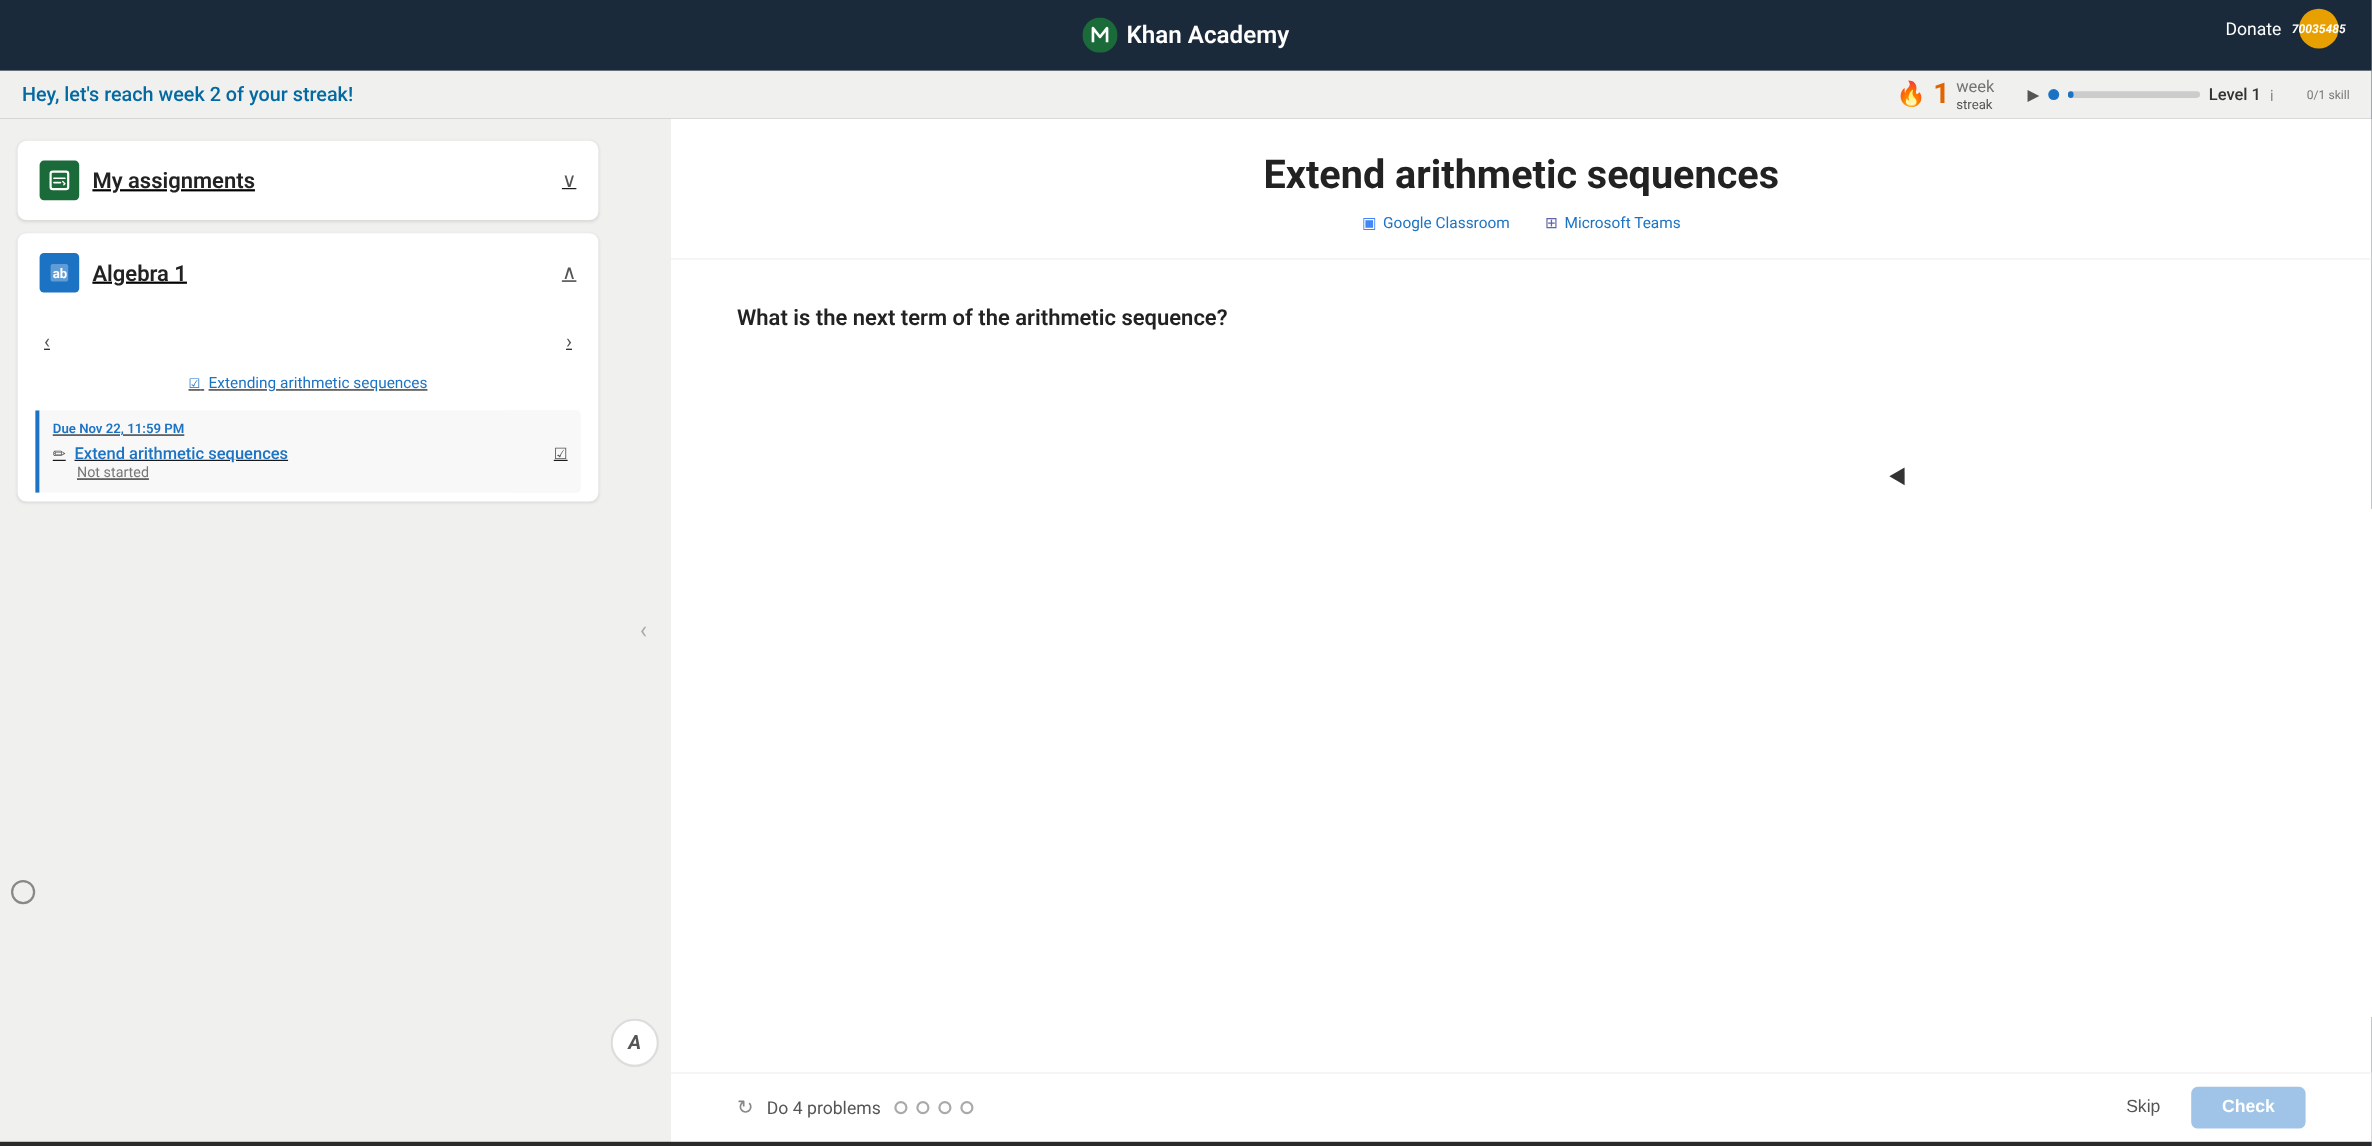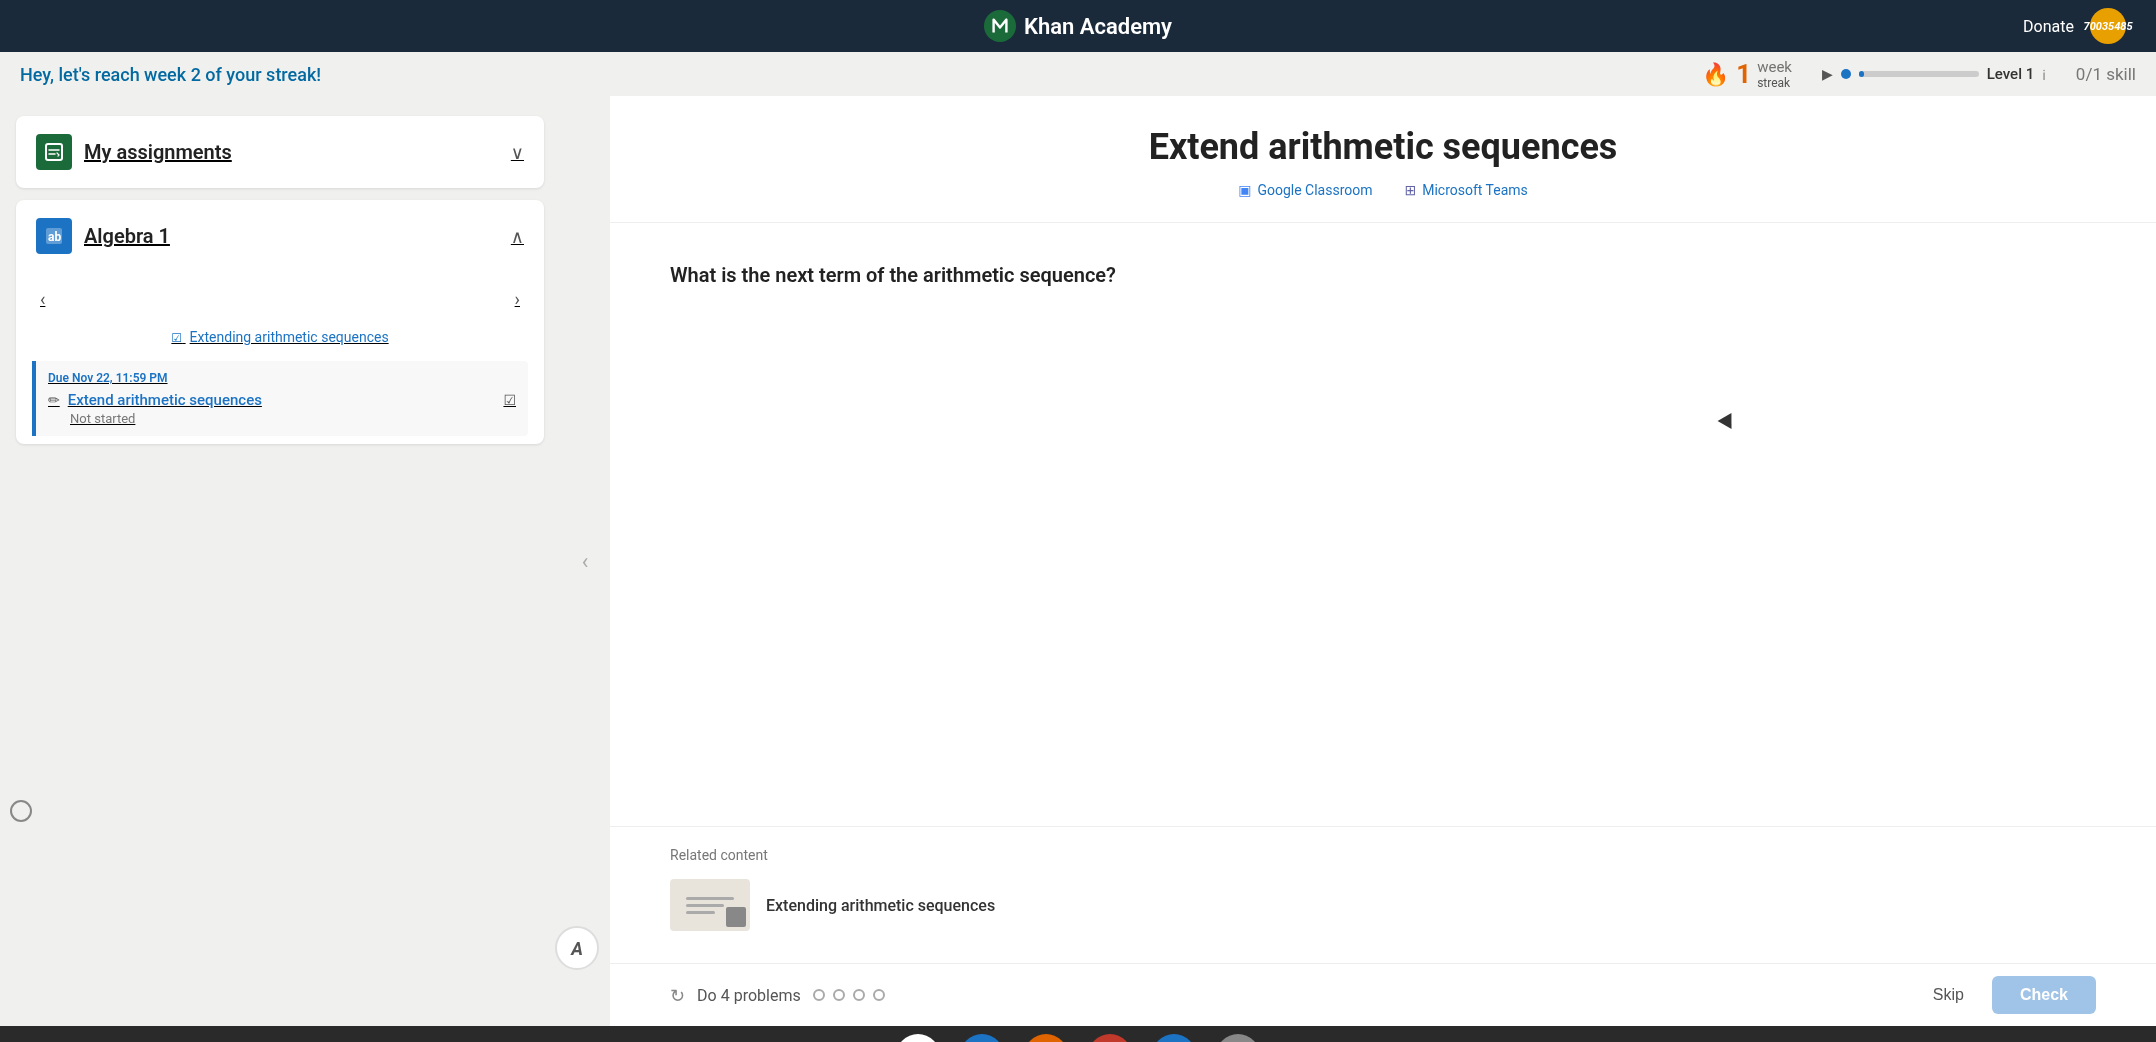--- a/index.html
+++ b/index.html
@@ -8,21 +8,21 @@
       background: #1b2a3b;
       width: 2156px;
       height: 1042px;
       overflow: hidden;
       position: relative;
     }
 
     
     .topbar {
       background: #1b2a3b;
-      height: 52px;
+      height: 64px;
       display: flex;
       align-items: center;
       justify-content: center;
       position: relative;
       padding: 0 30px;
     }
     .topbar-brand {
       display: flex;
       align-items: center;
       gap: 8px;
@@ -570,21 +570,21 @@
     </div>
     <div class="level-section">
       <span style="color:#555;font-size:14px;">▶</span>
       <div class="level-dot"></div>
       <div class="level-track">
         <div class="level-fill"></div>
       </div>
       <span style="font-size:15px;color:#333;font-weight:500;">Level 1</span>
       <span style="color:#888;font-size:14px;">ℹ</span>
     </div>
-    <span style="font-size:17px;color:#777;">0/1 skill</span>
+    <span style="font-size:11px;color:#777;">0/1 skill</span>
   </div>
 </div>
 
 <div class="main-layout">
 
   <div class="sidebar">
 
     <div class="sidebar-section">
       <div class="sidebar-section-header">
         <div class="sidebar-section-header-left">
@@ -657,34 +657,20 @@
           <span class="share-icon" style="color:#6264a7;">⊞</span>
           <span>Microsoft Teams</span>
         </div>
       </div>
     </div>
 
     <div class="problem-area">
       <div class="problem-question">What is the next term of the arithmetic sequence?</div>
     </div>
 
-    <div class="related-section">
-      <div class="related-label">Related content</div>
-      <div class="related-item">
-        <div class="related-thumbnail">
-          <div class="related-thumb-lines">
-            <div class="thumb-line long"></div>
-            <div class="thumb-line medium"></div>
-            <div class="thumb-line short"></div>
-          </div>
-          <div class="related-mini-icon"></div>
-        </div>
-        <span class="related-title">Extending arithmetic sequences</span>
-      </div>
-    </div>
 
     <div class="bottom-bar">
       <div class="practice-section">
         <span class="practice-icon">↻</span>
         <span class="practice-label">Do 4 problems</span>
         <div class="progress-dots">
           <div class="dot"></div>
           <div class="dot"></div>
           <div class="dot"></div>
           <div class="dot"></div>

